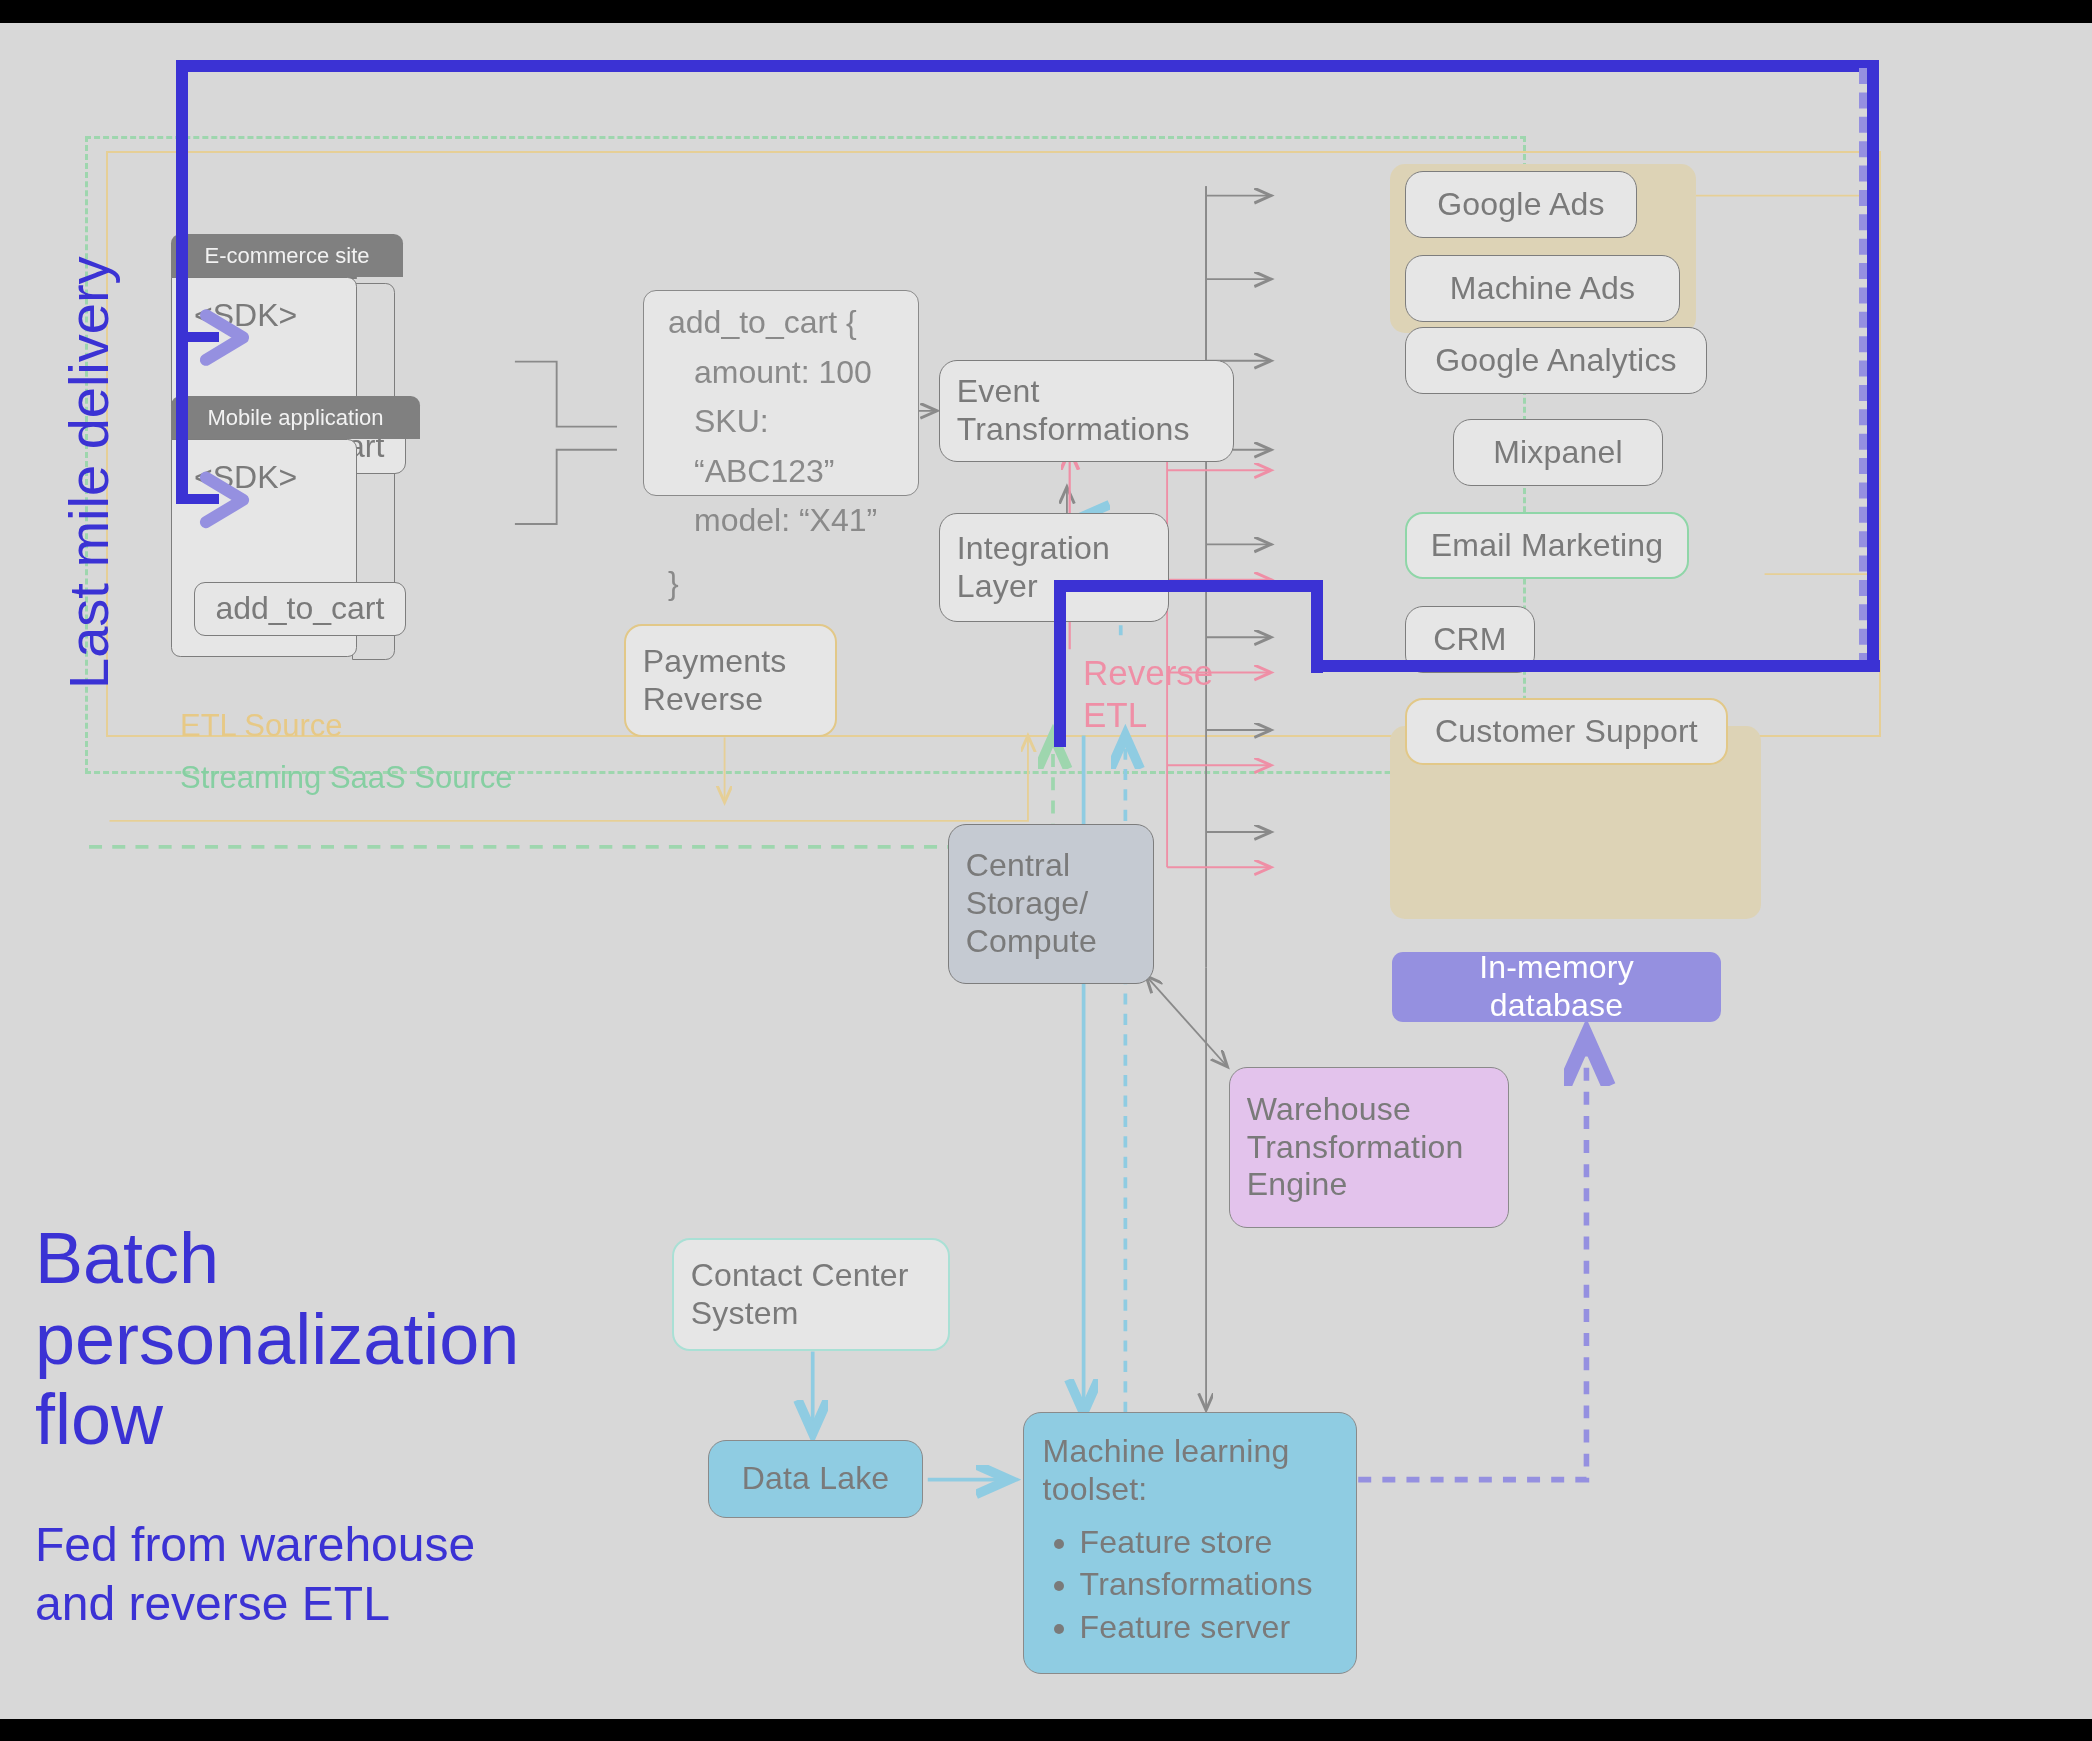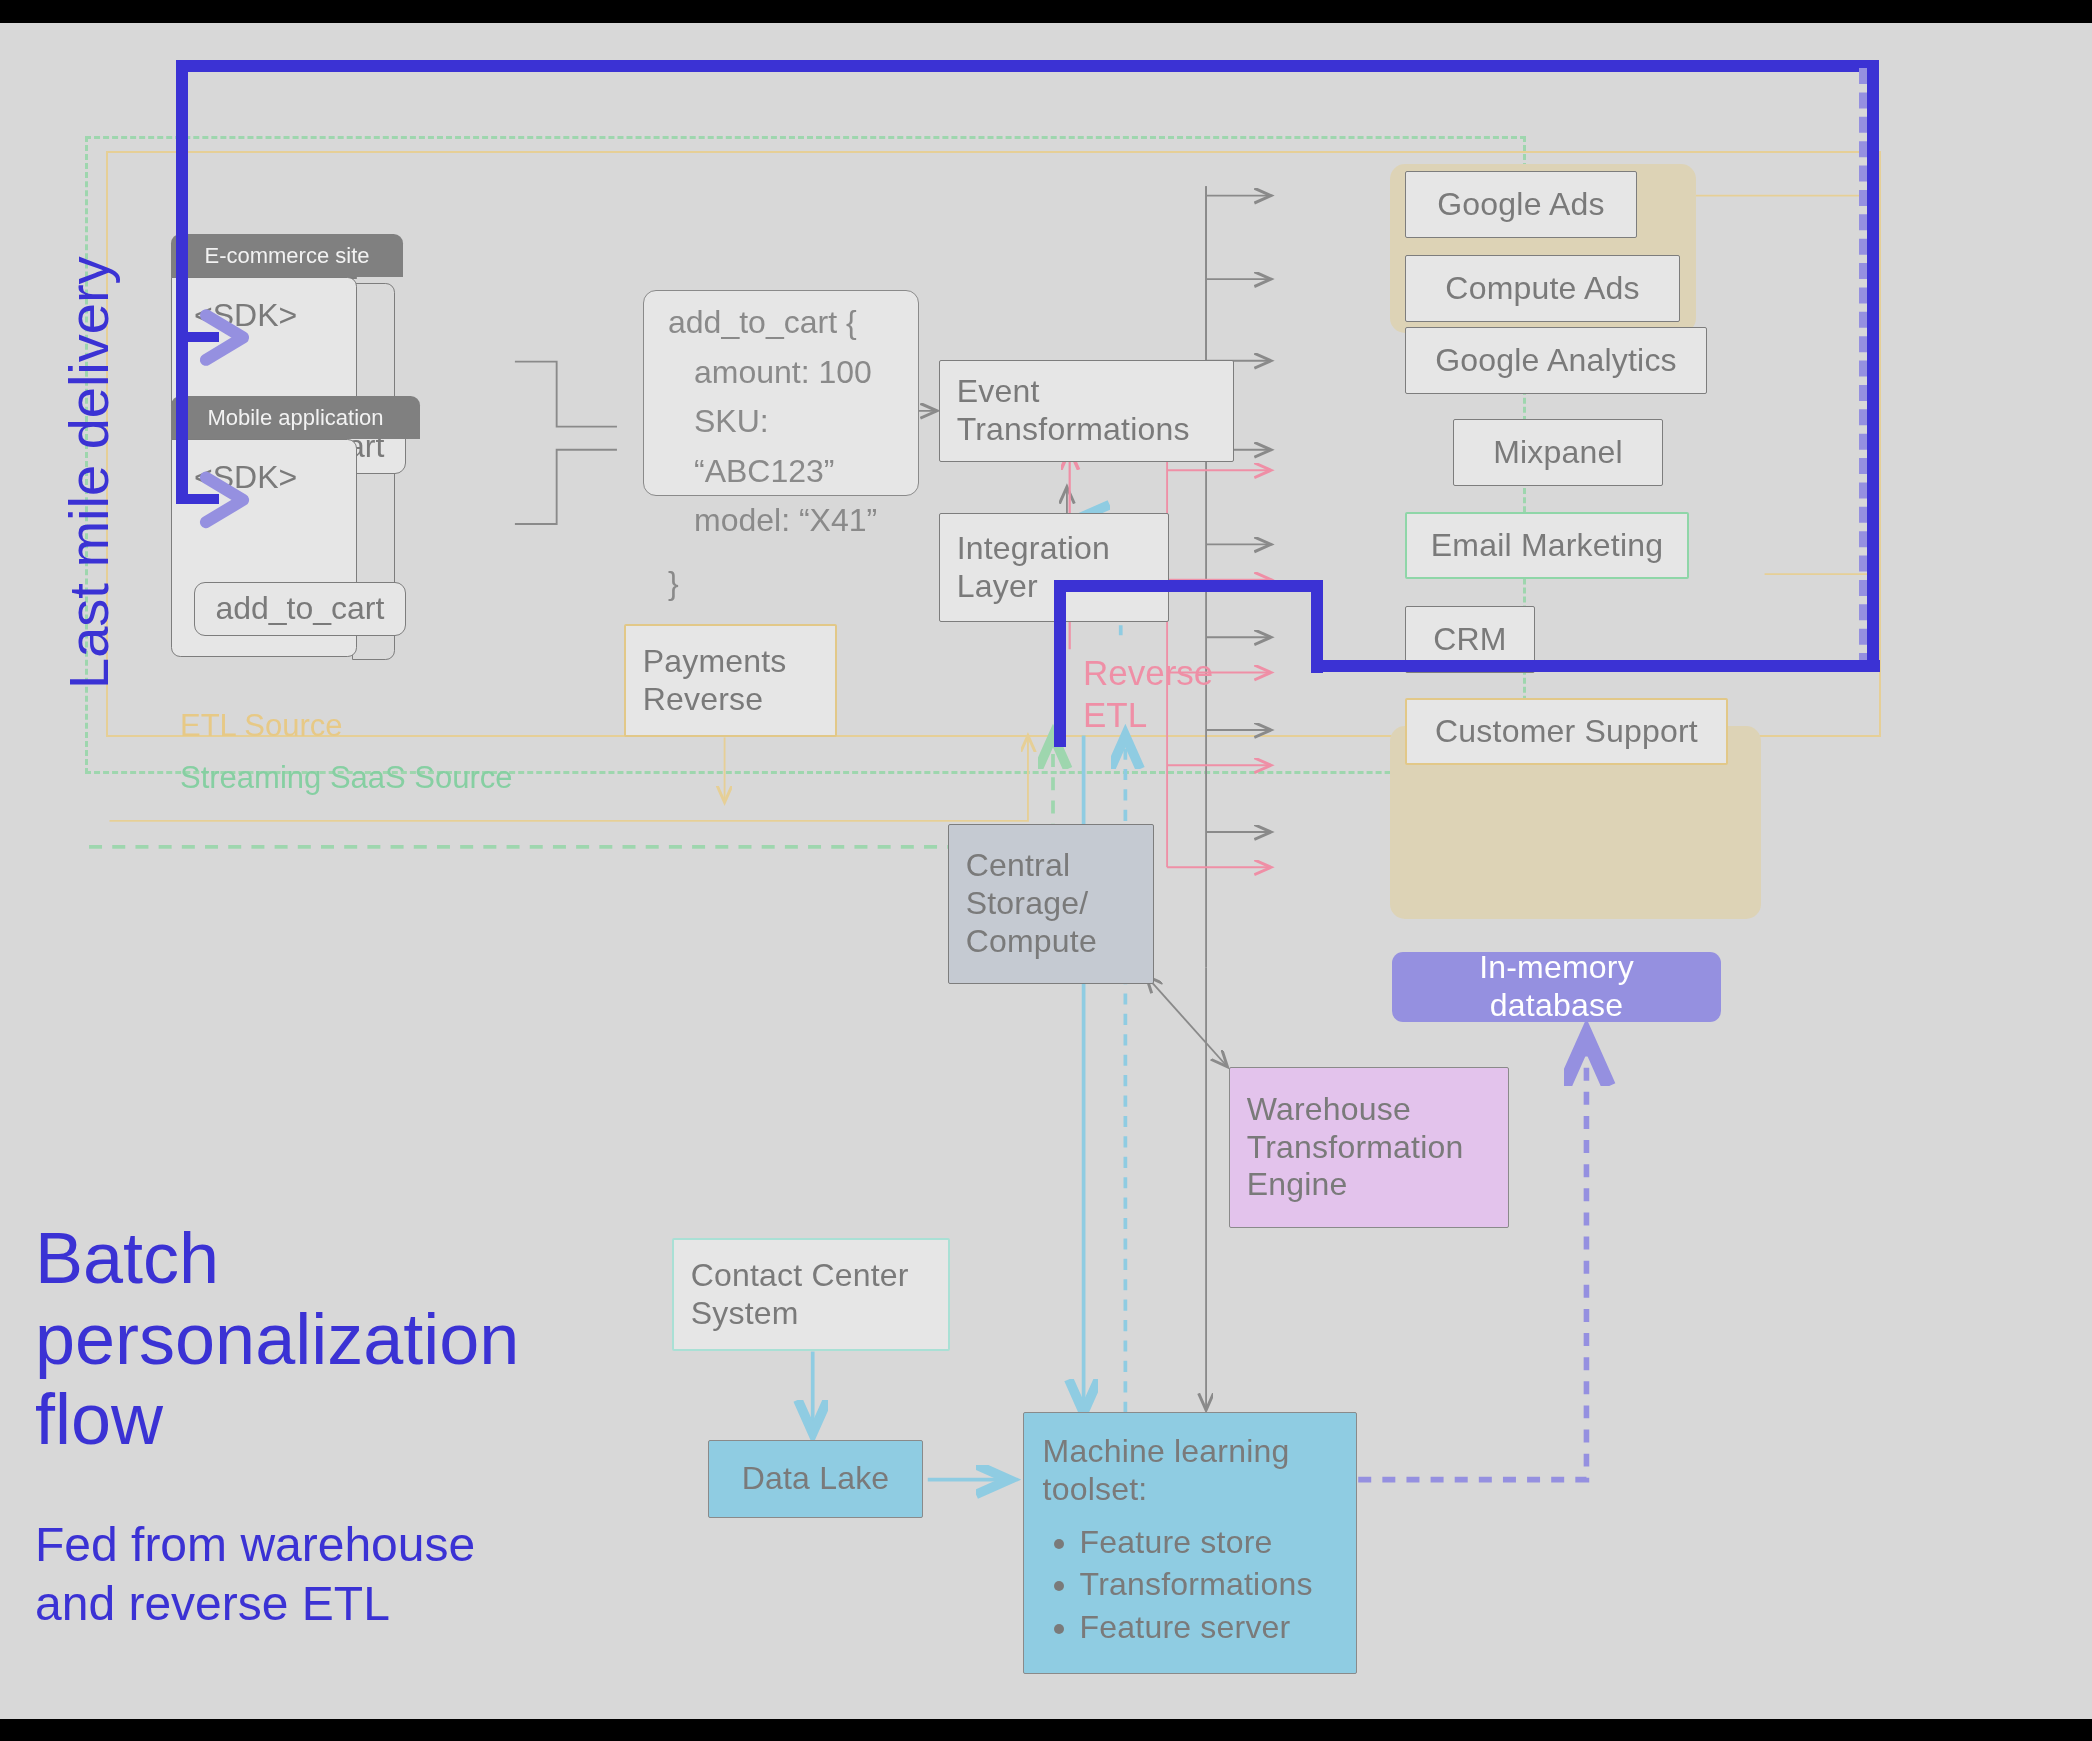--- a/index.html
+++ b/index.html
@@ -3,21 +3,21 @@
 <meta charset="utf-8">
 <style>
   html,body{margin:0;padding:0;background:#000;}
   body{font-family:"Liberation Sans","DejaVu Sans",sans-serif;}
   #stage{position:relative;width:2093px;height:1742px;background:#000;overflow:hidden;}
   #canvas{position:absolute;left:0;top:23px;width:2093px;height:1696px;background:#d8d8d8;}
   .abs{position:absolute;box-sizing:border-box;}
 
   
   .node{
-    background:#e6e6e6;border:1.9px solid #7d7d7d;border-radius:2px;
+    background:#e6e6e6;border:1.9px solid #7d7d7d;border-radius:18px;
     color:#7a7a7a;display:flex;align-items:center;justify-content:flex-start;
     padding:0 16.7px;font-size:32px;line-height:1.18;letter-spacing:0.2px;
   }
   .node.center{justify-content:center;text-align:center;}
   .node.col{flex-direction:column;align-items:flex-start;justify-content:center;}
 
   
   .app-hdr{
     background:#808080;color:#f2f2f2;border-radius:9.3px 9.3px 0 0;
     font-size:22px;display:flex;align-items:center;justify-content:center;
@@ -248,21 +248,21 @@
       <li>Feature store</li>
       <li>Transformations</li>
       <li>Feature server</li>
     </ul>
   </div>
 
   <div class="abs node center" style="left:1405px;top:148px;width:232px;height:67px;">
     <span>Google Ads</span>
   </div>
   <div class="abs node center" style="left:1405px;top:232px;width:275px;height:67px;">
-    <span>Compute Ads</span>
+    <span>Machine Ads</span>
   </div>
   <div class="abs node center" style="left:1405px;top:304px;width:302px;height:67px;">
     <span>Google Analytics</span>
   </div>
   <div class="abs node center" style="left:1405px;top:396px;width:210px;height:67px;margin-left:48px;">
     <span>Mixpanel</span>
   </div>
   <div class="abs node b-green center" style="left:1405px;top:489px;width:284px;height:67px;">
     <span>Email Marketing</span>
   </div>

